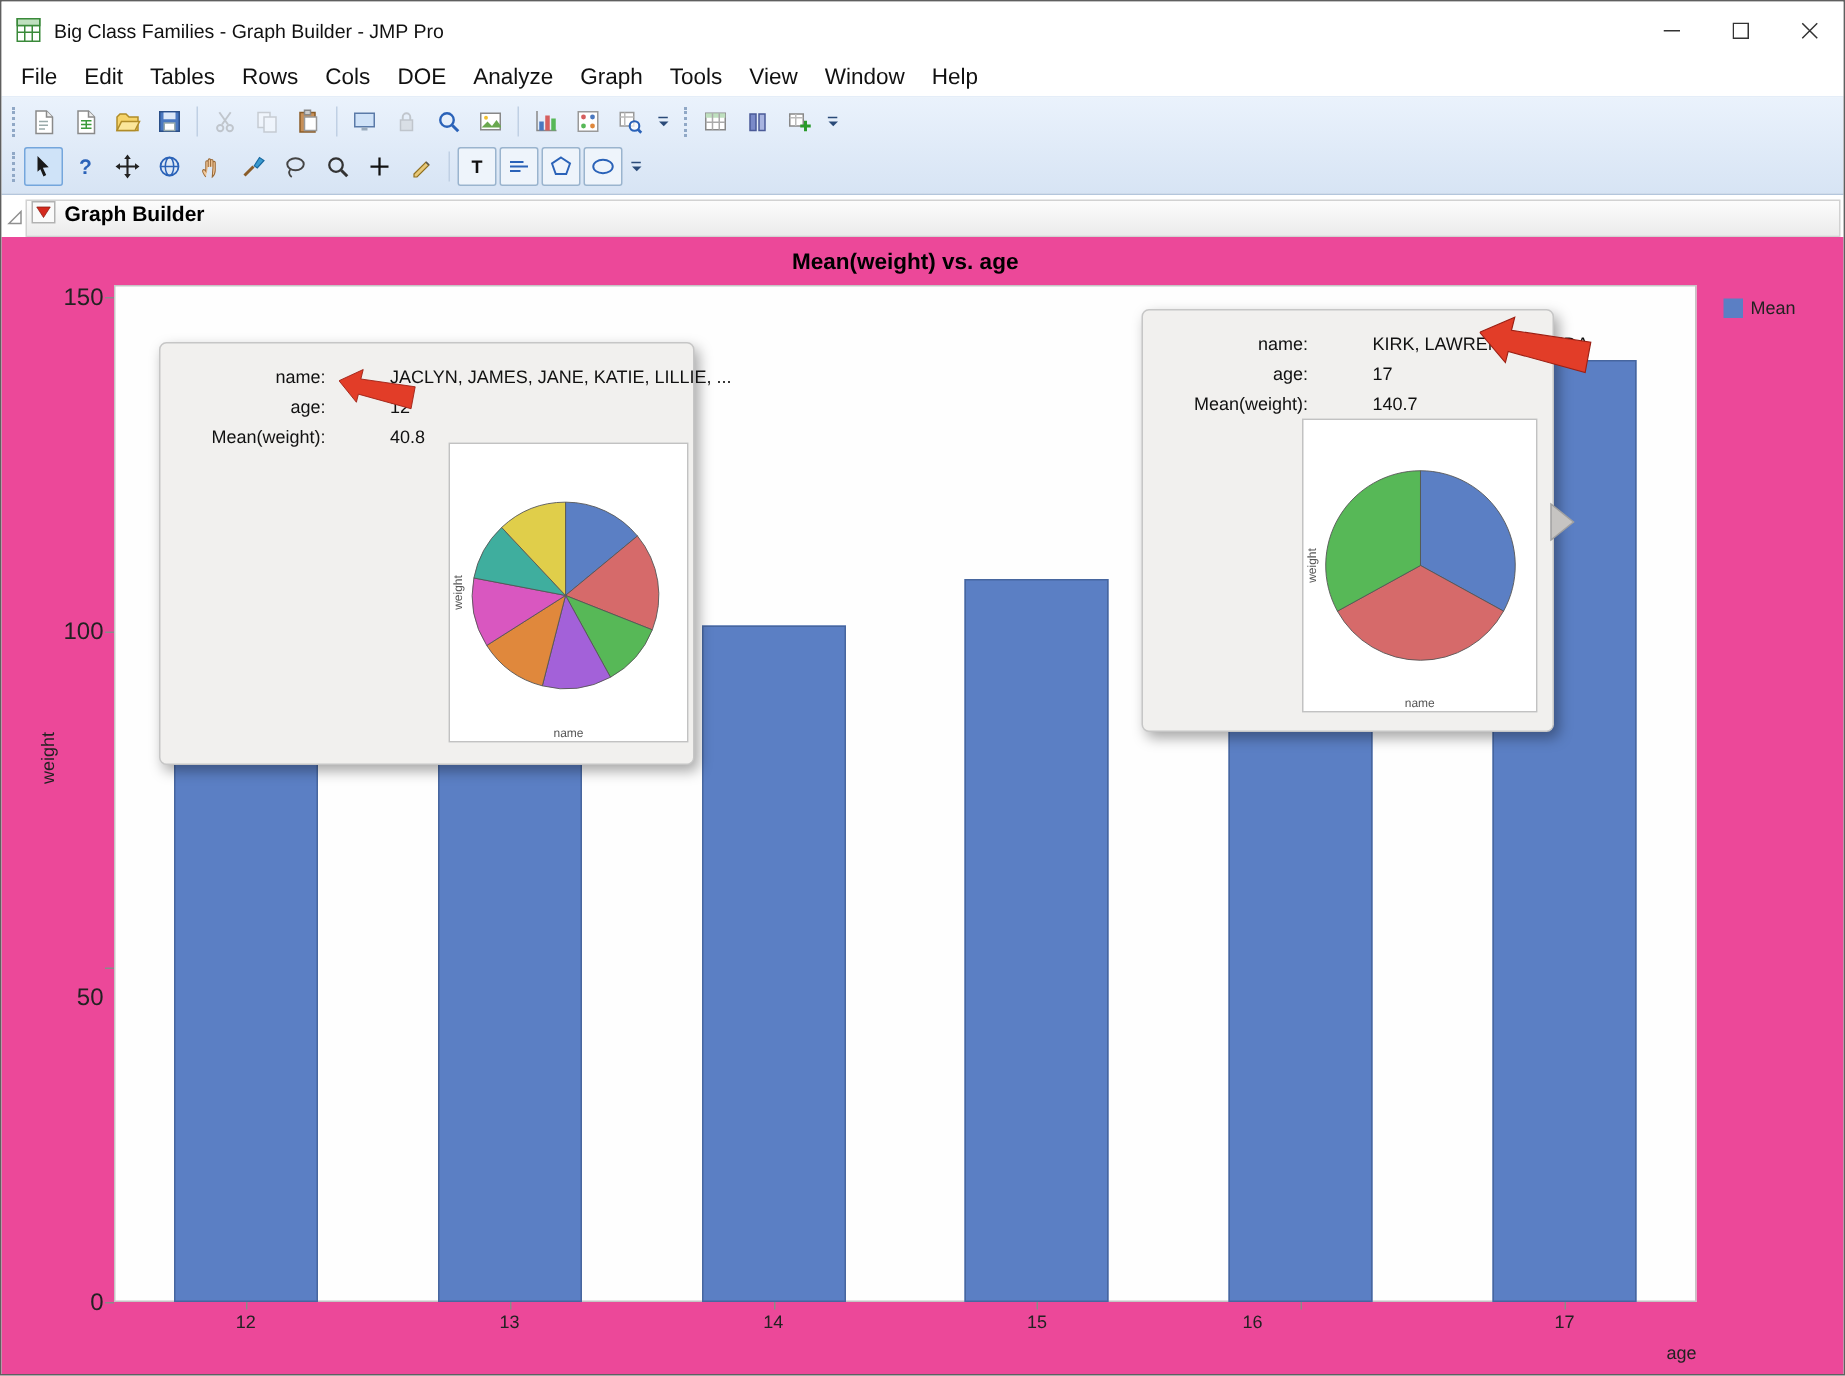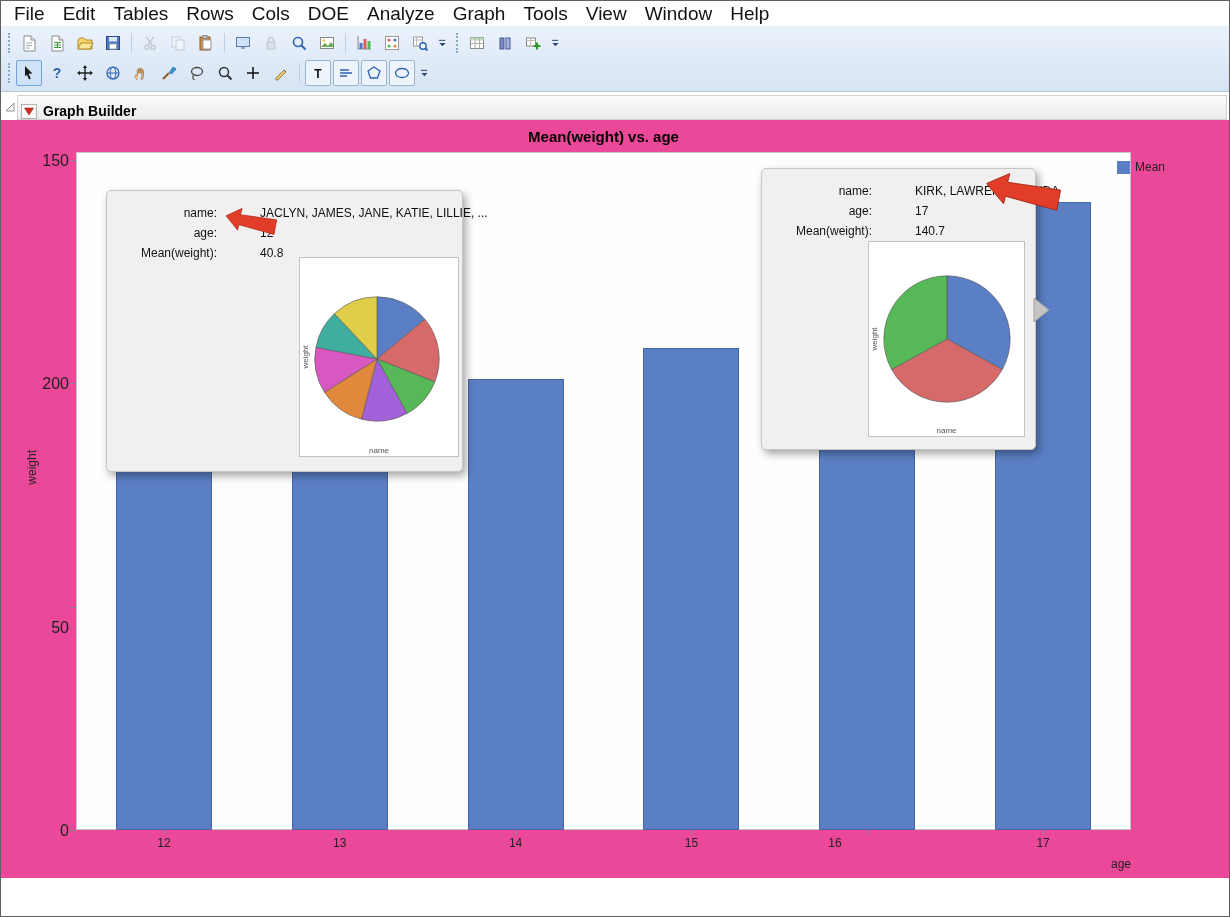--- a/index.html
+++ b/index.html
@@ -9,52 +9,52 @@
 
   
   .titlebar { height:38px; background:#fff; display:flex; align-items:center; }
   .app-icon { margin-left:9px; flex:none; }
   .title-text { font-size:13px; color:#111; margin-left:8px; white-space:nowrap; }
   .win-controls { margin-left:auto; display:flex; height:100%; }
   .win-btn { width:46px; height:100%; display:flex; align-items:center; justify-content:center; }
 
   
   .menubar { height:25px; background:#fff; display:flex; align-items:center; padding-left:4px; }
-  .menu-item { font-size:19px; color:#111; padding:3px 9px; cursor:default; }
+  .menu-item { font-size:15px; color:#111; padding:3px 9px; cursor:default; }
 
   
   .toolbars { background:linear-gradient(#eaf2fc,#d7e4f4); border-top:1px solid #e4edf8; border-bottom:1px solid #b4c6dc; padding:1px 2px 3px 2px; }
   .trow { display:flex; align-items:center; height:30px; }
   .grip { border-left:2px dotted #90a8c6; height:20px; margin:0 5px 0 5px; }
   .sep  { border-left:1px solid #c0d0e4; height:20px; margin:0 4px; }
   .tbtn { width:26px; height:26px; display:flex; align-items:center; justify-content:center; border:1px solid transparent; border-radius:2px; margin:0 1px; }
   .tbtn.disabled { opacity:.4; }
   .tbtn.active { background:#cfe3f8; border-color:#74a6dc; }
   .tbtn.boxed { border-color:#9ab4ce; background:#eef4fb; }
   .tbtn.chev { width:15px; }
 
   
   .gb-row { height:28px; display:flex; align-items:center; background:#fff; padding:2px 2px 0 2px; }
   .collapse-tri { flex:none; margin:0 1px; }
-  .gb-header { flex:1; height:25px; background:linear-gradient(#fcfcfc,#ebebeb); border:1px solid #d2d2d2; display:flex; align-items:flex-end; padding-left:3px; }
+  .gb-header { flex:1; height:25px; background:linear-gradient(#fcfcfc,#ebebeb); border:1px solid #d2d2d2; display:flex; align-items:flex-start; padding-left:3px; }
   .red-tri-btn { width:16px; height:15px; border:1px solid #b2b2b2; background:#fafafa; display:flex; align-items:center; justify-content:center; flex:none; }
   .gb-title { font-size:14px; font-weight:bold; color:#000; margin-left:6px; }
 
   
   .chart { position:relative; height:758px; background:#ec4899; overflow:hidden; }
   .chart-title { position:absolute; left:75px; width:1055px; top:8px; text-align:center; font-size:15px; font-weight:bold; color:#000; }
   .plot-area { position:absolute; left:75px; top:32px; width:1055px; height:678px; border:1px solid #c5c5c5; background:#fefefe; }
   .bar { position:absolute; background:#5b7fc4; border:1px solid #47669f; z-index:1; }
   .ytick-label { position:absolute; width:36px; text-align:right; font-size:16px; color:#222; }
   .ytick-mark  { position:absolute; width:6px; height:1px; background:#8a8a8a; left:69px; }
   .xtick-label { position:absolute; width:70px; text-align:center; font-size:12px; color:#222; top:716px; }
   .xtick-mark  { position:absolute; width:1px; height:5px; background:#8a8a8a; top:710px; }
   .x-axis-title { position:absolute; left:75px; width:1055px; top:737px; text-align:right; font-size:12px; color:#222; }
   .y-axis-title { position:absolute; left:24px; top:330px; font-size:12px; color:#222; writing-mode:vertical-rl; transform:rotate(180deg); }
-  .legend { position:absolute; left:1116px; top:40px; display:flex; align-items:center;justify-content:flex-end; }
+  .legend { position:absolute; left:1148px; top:40px; display:flex; align-items:center;justify-content:flex-end; }
   .legend-swatch { width:13px; height:13px; flex:none; }
   .legend-label { font-size:12px; color:#222; margin-left:5px; }
 
   
   .hoverlabel { position:absolute; background:#f1f0ee; border:1px solid #c6c6c6; border-radius:5px; box-shadow:3px 4px 9px rgba(0,0,0,.35); z-index:5; }
   #tt1 { left:105px; top:70px;  width:357px; height:282px; }
   #tt2 { left:760px; top:48px;  width:275px; height:282px; }
   .tt-rows { position:absolute; top:12px; left:10px; right:6px; }
   .tt-row { display:flex; font-size:12px; line-height:20px; white-space:nowrap; color:#111;gap:39px; }
   .tt-label { flex:none; width:100px; text-align:right; }
@@ -70,20 +70,45 @@
   
   .red-arrow { position:absolute; z-index:6; }
   #arrow1 { left:224px; top:90px; width:52px; height:26px; transform:rotate(14deg); }
   #arrow2 { left:984px; top:56px; width:76px; height:36px; transform:rotate(14deg); }
 </style>
 </head>
 <body>
 
 <div class="window">
 
+  <div class="titlebar">
+    <svg class="app-icon" width="18" height="18" viewBox="0 0 18 18">
+      <rect x="1.5" y="1.5" width="15" height="15" fill="#fff" stroke="#3a8a3a"></rect>
+      <path d="M1.5 6h15M1.5 10.5h15M6.5 1.5v15M11.5 1.5v15" stroke="#3a8a3a" stroke-width="1"></path>
+      <rect x="1.5" y="1.5" width="15" height="4.5" fill="#bfe0bf" stroke="#3a8a3a"></rect>
+    </svg>
+    <span class="title-text">Big Class Families - Graph Builder - JMP Pro</span>
+    <div class="win-controls">
+      <div class="win-btn">
+        <svg width="11" height="11" viewBox="0 0 11 11">
+            <path d="M0 5.5h11" stroke="#333" stroke-width="1"></path>
+          </svg>
+      </div>
+      <div class="win-btn">
+        <svg width="11" height="11" viewBox="0 0 11 11">
+            <rect x="0.5" y="0.5" width="10" height="10" fill="none" stroke="#333" stroke-width="1"></rect>
+          </svg>
+      </div>
+      <div class="win-btn">
+        <svg width="11" height="11" viewBox="0 0 11 11">
+            <path d="M0.5 0.5l10 10M10.5 0.5l-10 10" stroke="#333" stroke-width="1"></path>
+          </svg>
+      </div>
+    </div>
+  </div>
 
   <div class="menubar">
       <span class="menu-item">File</span>
       <span class="menu-item">Edit</span>
       <span class="menu-item">Tables</span>
       <span class="menu-item">Rows</span>
       <span class="menu-item">Cols</span>
       <span class="menu-item">DOE</span>
       <span class="menu-item">Analyze</span>
       <span class="menu-item">Graph</span>
@@ -406,21 +431,21 @@
     <svg class="red-arrow" id="arrow1" viewBox="0 0 60 28" preserveAspectRatio="none">
       <polygon points="0,13 16,1 16,8 58,4 59,20 17,19 17,25" stroke="#9c2014" stroke-width="0.6" fill="#e23d28"></polygon>
     </svg>
     <svg class="red-arrow" id="arrow2" viewBox="0 0 60 28" preserveAspectRatio="none">
       <polygon points="0,13 16,1 16,8 58,4 59,20 17,19 17,25" stroke="#9c2014" stroke-width="0.6" fill="#e23d28"></polygon>
     </svg>
   <div class="ytick-label" style="left: 32px; top: 702px;">0</div>
       <div class="ytick-mark" style="top: 710px;"></div>
       <div class="ytick-label" style="left: 32px; top: 499px;">50</div>
       <div class="ytick-mark" style="top: 486.667px;"></div>
-      <div class="ytick-label" style="left: 32px; top: 255.333px;">200</div>
+      <div class="ytick-label" style="left: 32px; top: 255.333px;">100</div>
       <div class="ytick-mark" style="top: 263.333px;"></div>
       <div class="ytick-label" style="left: 32px; top: 32px;">150</div>
       <div class="ytick-mark" style="top: 40px;"></div>
       <div class="bar" style="left: 114.917px; width: 96px; top: 267.8px; height: 442.2px; background: rgb(91, 127, 196);"></div>
       <div class="xtick-label" style="left: 127.917px;">12</div>
       <div class="xtick-mark" style="left: 162.917px;"></div>
       <div class="bar" style="left: 290.75px; width: 96px; top: 267.8px; height: 442.2px; background: rgb(91, 127, 196);"></div>
       <div class="xtick-label" style="left: 303.75px;">13</div>
       <div class="xtick-mark" style="left: 338.75px;"></div>
       <div class="bar" style="left: 466.583px; width: 96px; top: 258.867px; height: 451.133px; background: rgb(91, 127, 196);"></div>

